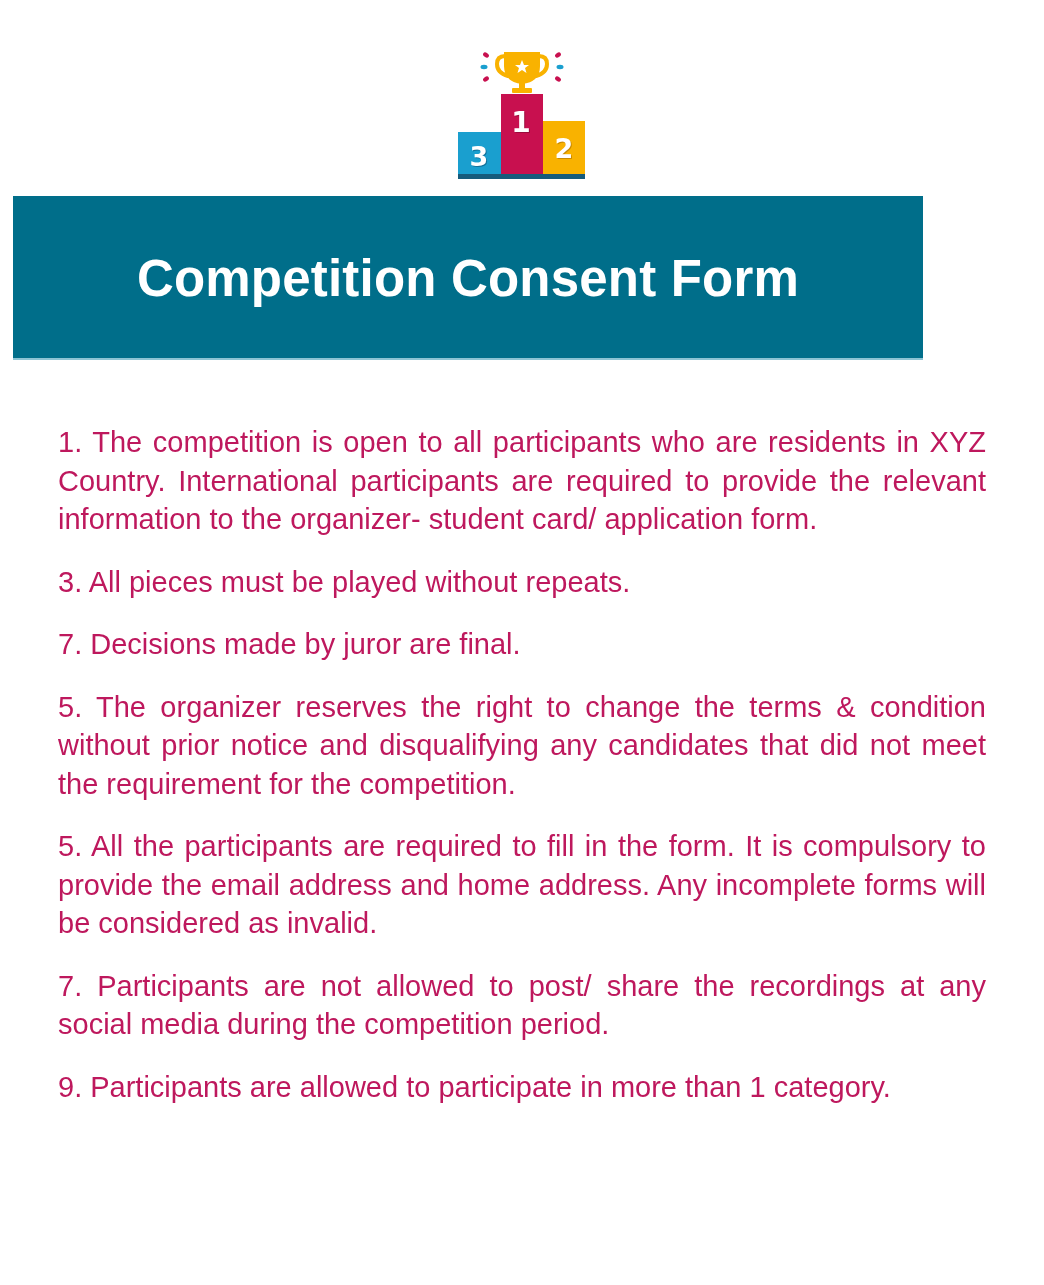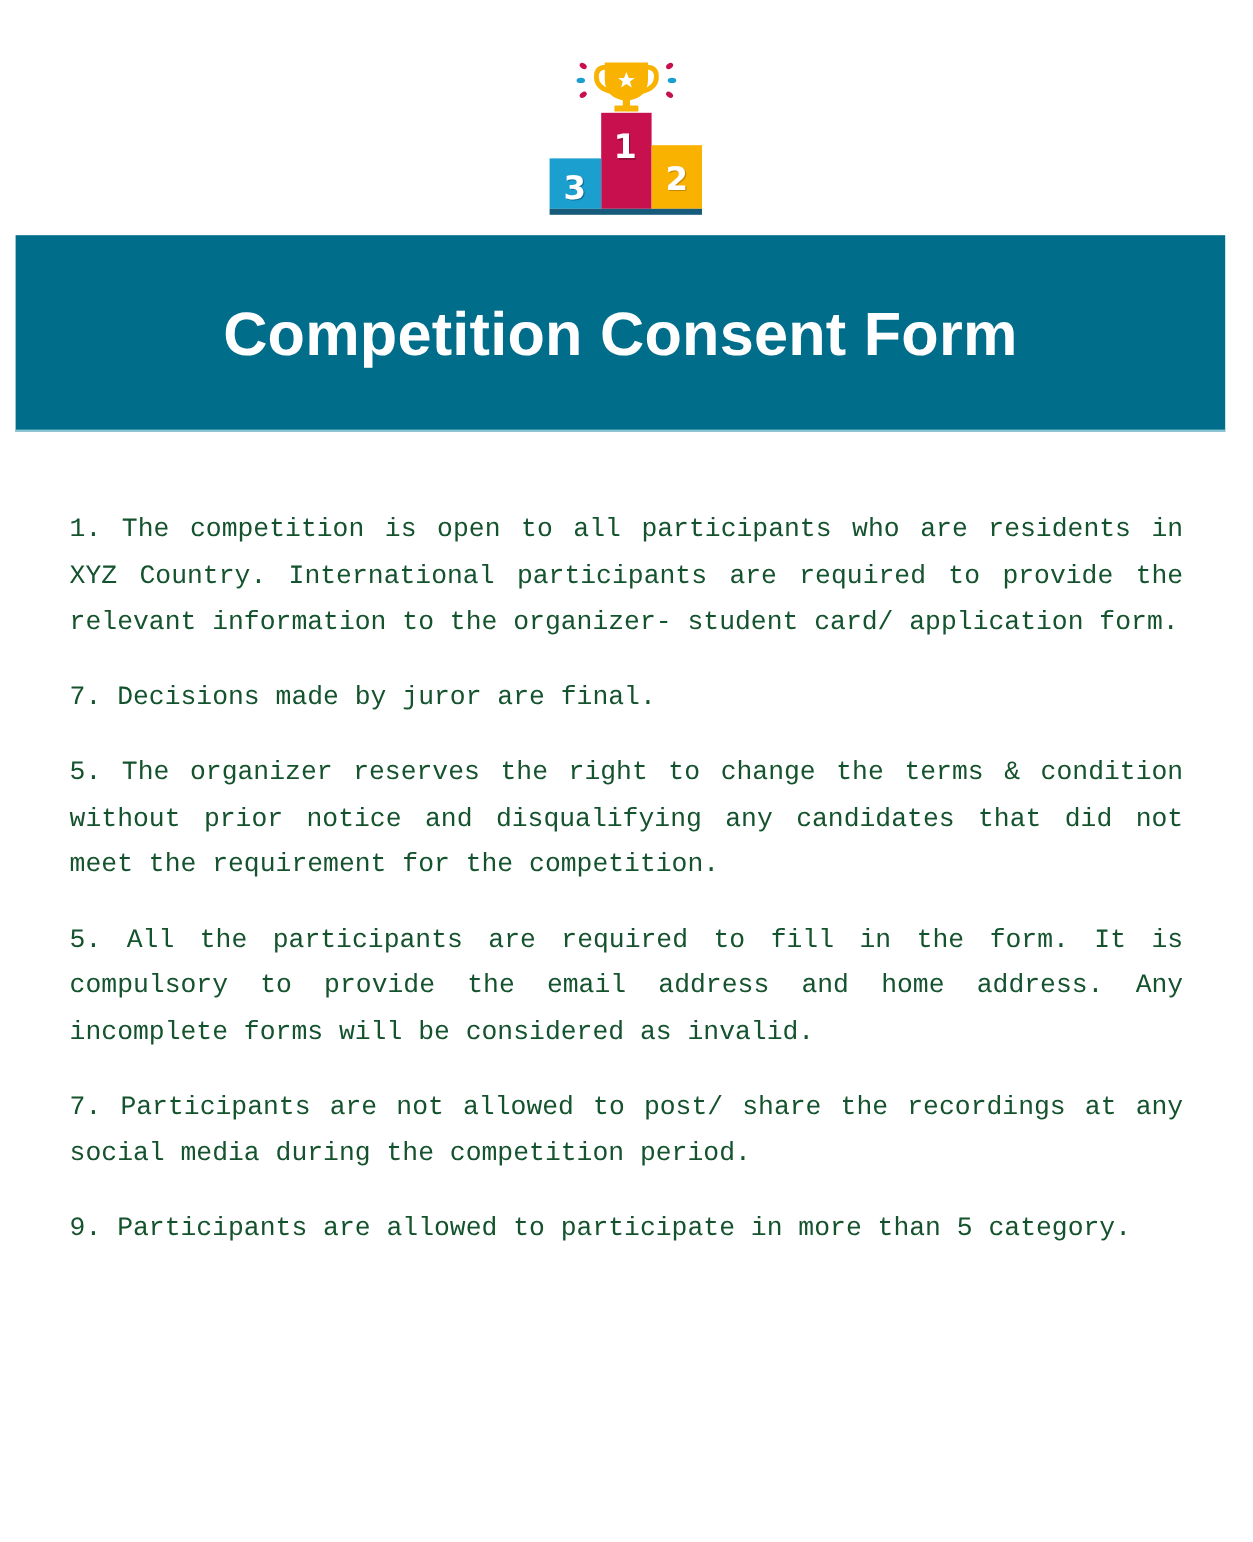--- a/index.html
+++ b/index.html
@@ -19,21 +19,21 @@
       position: absolute;
       left: 455px;
       top: 46px;
       width: 134px;
       height: 136px;
     }
     .banner {
       position: absolute;
       left: 13px;
       top: 196px;
-      width: 1008px;
+      width: 910px;
       height: 162px;
       background: #006e8a;
       border-bottom: 2px solid #8cc4d4;
       display: flex;
       align-items: center;
       justify-content: center;
     }
     .banner-title {
       color: #ffffff;
       font-family: "Liberation Sans", sans-serif;
@@ -44,25 +44,25 @@
       margin-top: 2px;
     }
     .content {
       position: absolute;
       left: 58px;
       top: 423px;
       width: 928px;
     }
     .clause {
       margin: 0 0 24px 0;
-      font-size: 22px;
+      font-size: 29px;
       line-height: 38.5px;
       text-align: justify;
-      color: #14532d;
-      font-family: Liberation Mono, monospace;
+      color: #be185d;
+      font-family: Liberation Sans, sans-serif;
     }
   </style>
 </head>
 <body>
 
 <div class="logo-wrap">
   <svg width="134" height="136" viewBox="0 0 134 136" xmlns="http://www.w3.org/2000/svg">
 
     <ellipse cx="31" cy="9" rx="3.2" ry="2.2" fill="#c8104f" transform="rotate(35 31 9)"></ellipse>
     <ellipse cx="29" cy="21" rx="3.5" ry="2.2" fill="#1a9fcf"></ellipse>
@@ -98,18 +98,19 @@
     <text x="109" y="112" text-anchor="middle" font-family="DejaVu Sans, sans-serif" font-weight="bold" font-size="27" fill="#ffffff">2</text>
   </svg>
 </div>
 
 <div class="banner">
   <h1 class="banner-title">Competition Consent Form</h1>
 </div>
 
 <div class="content">
   <p class="clause">1. The competition is open to all participants who are residents in XYZ Country. International participants are required to provide the relevant information to the organizer- student card/ application form.</p>
+  <p class="clause">3. All pieces must be played without repeats.</p>
   <p class="clause">7. Decisions made by juror are final.</p>
   <p class="clause">5. The organizer reserves the right to change the terms &amp; condition without prior notice and disqualifying any candidates that did not meet the requirement for the competition.</p>
   <p class="clause">5. All the participants are required to fill in the form. It is compulsory to provide the email address and home address. Any incomplete forms will be considered as invalid.</p>
   <p class="clause">7. Participants are not allowed to post/ share the recordings at any social media during the competition period.</p>
-  <p class="clause">9. Participants are allowed to participate in more than 5 category.</p>
+  <p class="clause">9. Participants are allowed to participate in more than 1 category.</p>
 </div>
 
 </body></html>

